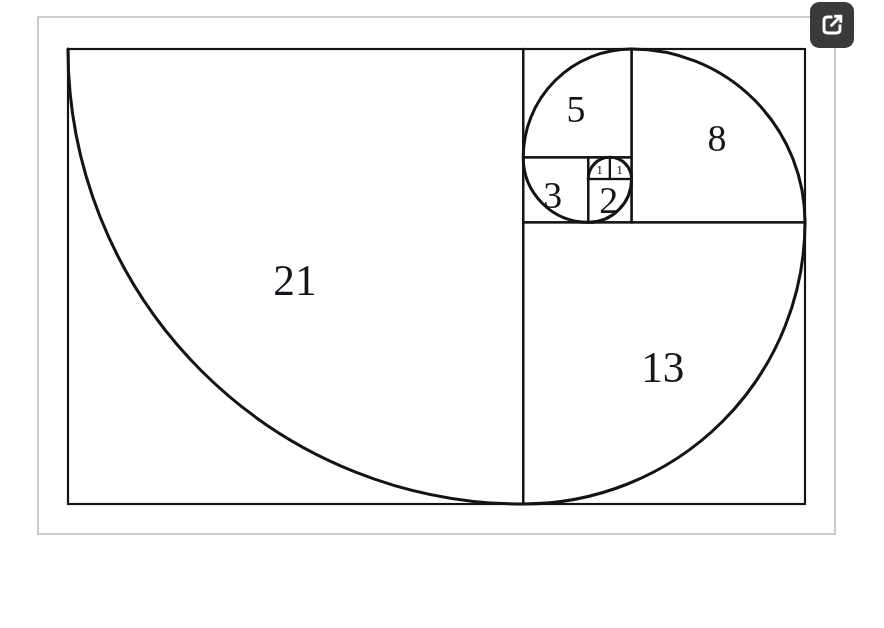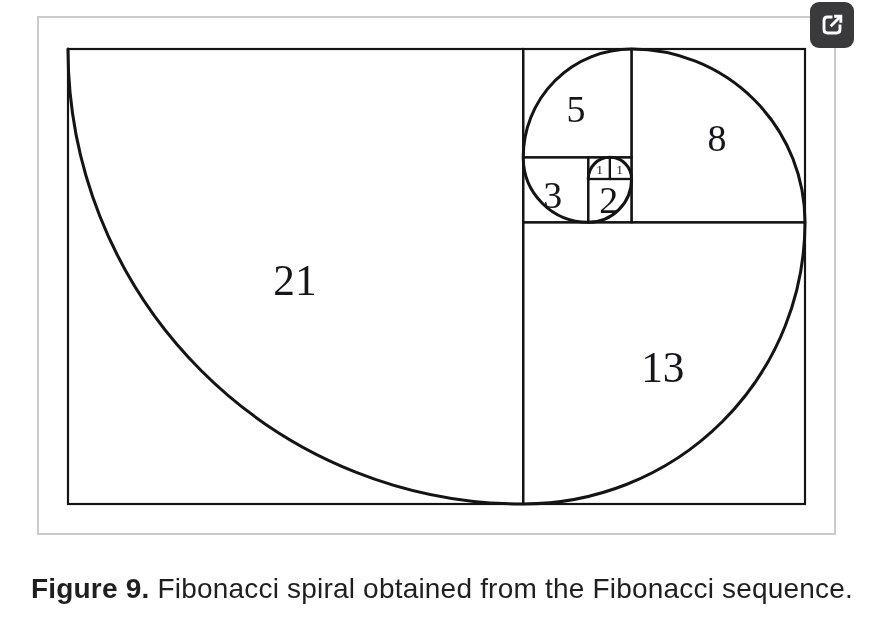--- a/index.html
+++ b/index.html
@@ -101,18 +101,14 @@
   </div>
 
   <button class="external-btn">
     <svg viewBox="0 0 32 32">
       <path d="M 16.5 7.5 H 11.2 C 8.6 7.5 7.5 8.6 7.5 11.2 V 20.8 C 7.5 23.4 8.6 24.5 11.2 24.5 H 20.8 C 23.4 24.5 24.5 23.4 24.5 20.8 V 15.5" fill="none" stroke="#ffffff" stroke-width="3.1" stroke-linecap="butt" stroke-linejoin="round"></path>
       <path d="M 14.6 17.4 L 24.2 7.8" fill="none" stroke="#ffffff" stroke-width="3.1" stroke-linecap="butt"></path>
       <path d="M 18.3 6.6 H 25.4 V 13.7" fill="none" stroke="#ffffff" stroke-width="3.1" stroke-linecap="butt" stroke-linejoin="miter"></path>
     </svg>
   </button>
 
-  <div class="caption">
-    <b>Figure 9.</b>
-    <span>Fibonacci spiral obtained from the Fibonacci sequence.</span>
-  </div>
 
 </div>
 
 </body></html>

